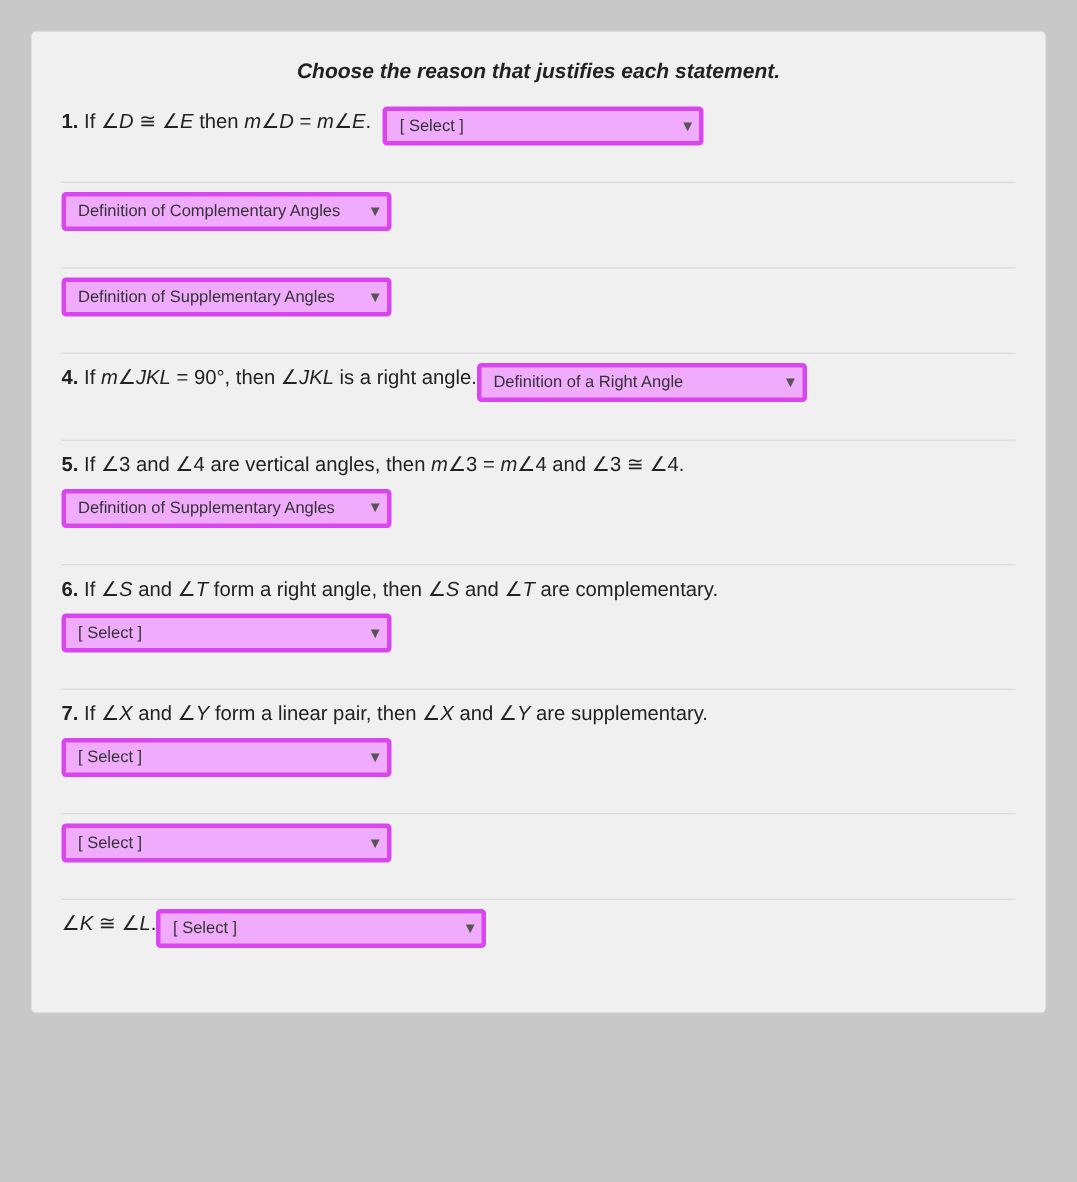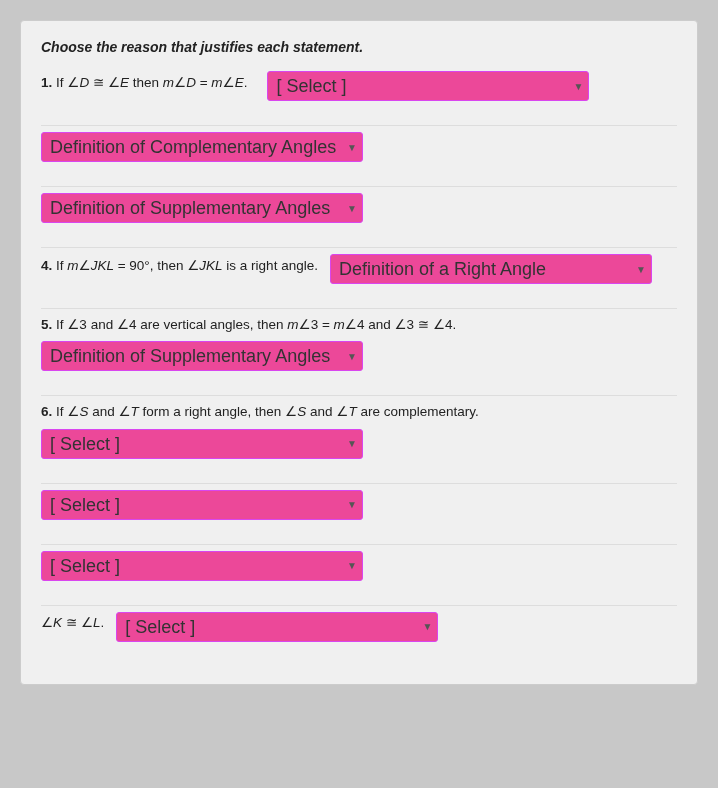--- a/index.html
+++ b/index.html
@@ -19,67 +19,67 @@
       padding: 18px 20px;
       width: 680px;
       max-width: 100%;
     }
     .instruction {
       font-size: 14px;
       font-weight: bold;
       color: #222;
       margin-bottom: 16px;
       font-style: italic;
+      text-align: center;
     }
     .problem {
       margin-bottom: 14px;
       padding-bottom: 10px;
     }
     .problem-text {
       font-size: 13.5px;
       color: #222;
       line-height: 1.5;
       margin-bottom: 6px;
     }
     .select-wrapper {
       display: inline-flex;
       align-items: center;
       position: relative;
     }
     .select-wrapper select {
       appearance: none;
       -webkit-appearance: none;
-      background: #ec4899;
-      border: 1px solid #d946ef;
+      background: #f0abfc;
+      border: 3px solid #d946ef;
       border-radius: 3px;
       padding: 4px 24px 4px 8px;
-      font-size: 18px;
+      font-size: 11px;
       color: #333;
       cursor: pointer;
       min-width: 160px;
     }
     .select-wrapper select.wide {
       min-width: 220px;
     }
     .select-wrapper select.inline {
       min-width: 200px;
       margin-left: 8px;
     }
     .chevron {
       position: absolute;
       right: 6px;
       pointer-events: none;
       font-size: 10px;
       color: #555;
     }
     .inline-row {
       display: flex;
-      align-items: center;
       flex-wrap: wrap;
-      gap: 12px;
+      gap: 0;
     }
     hr.divider {
       border: none;
       border-top: 1px solid #ddd;
       margin: 6px 0;
     }
   </style>
 </head>
 <body>
 
@@ -210,20 +210,23 @@
         <option>Congruent Supplements Theorem</option>
         <option>Congruent Complements Theorem</option>
       </select>
       <span class="chevron">▼</span>
     </div>
   </div>
 
   <hr class="divider">
 
   <div class="problem">
+    <p class="problem-text">
+      <strong>7.</strong> If ∠<em>X</em> and ∠<em>Y</em> form a linear pair, then ∠<em>X</em> and ∠<em>Y</em> are supplementary.
+    </p>
     <div class="select-wrapper">
       <select class="wide">
         <option selected="">[ Select ]</option>
         <option>Definition of Congruence</option>
         <option>Definition of Supplementary Angles</option>
         <option>Definition of Complementary Angles</option>
         <option>Definition of a Right Angle</option>
         <option>Definition of Vertical Angles</option>
         <option>Linear Pair Postulate</option>
         <option>Congruent Supplements Theorem</option>

